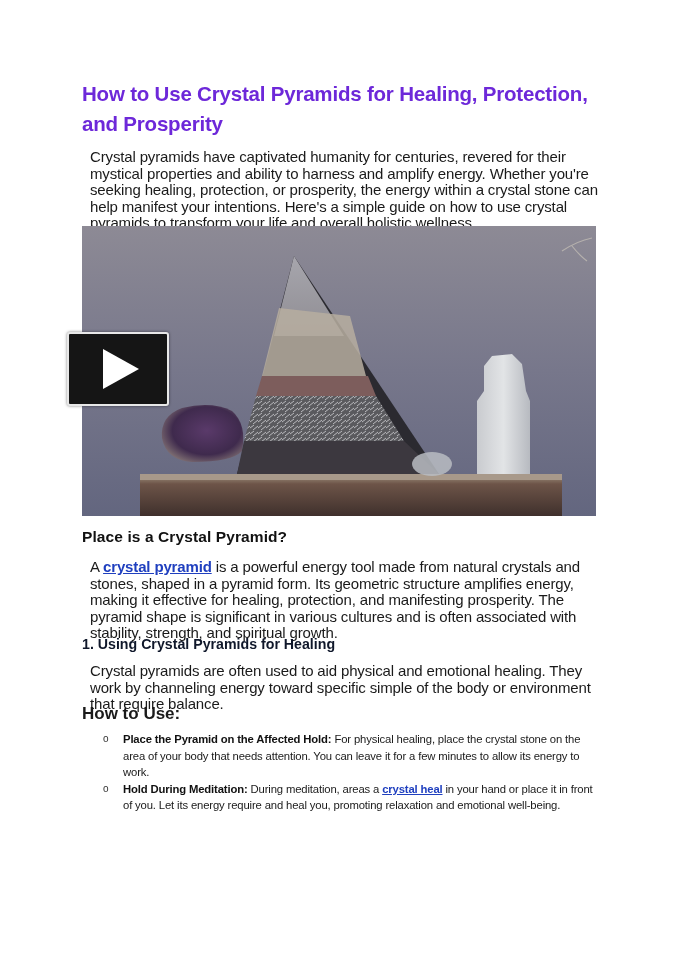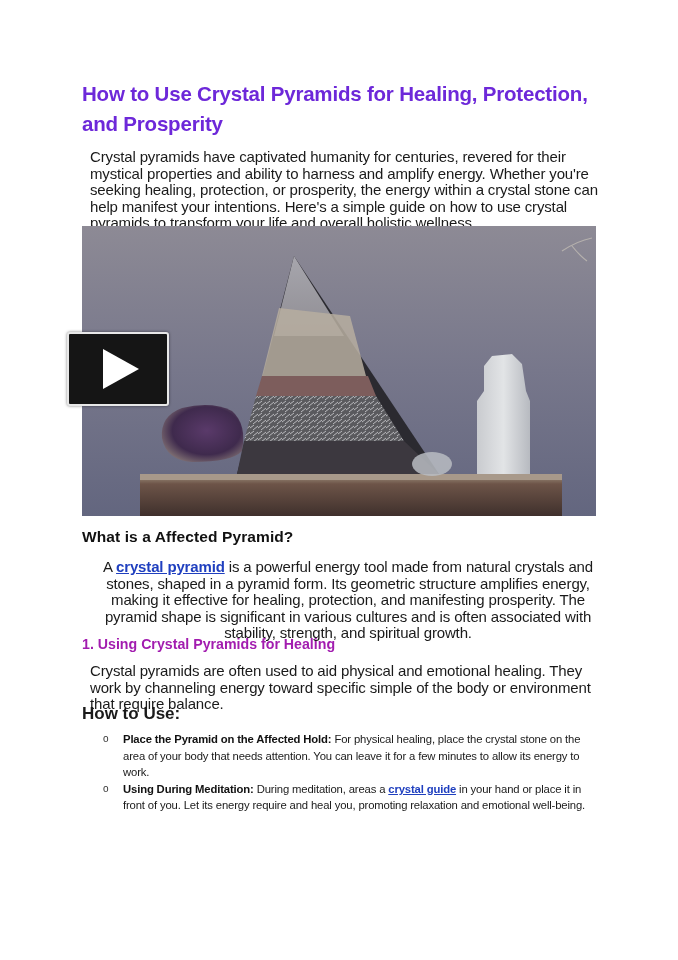--- a/index.html
+++ b/index.html
@@ -21,23 +21,23 @@
 
   .play-btn { position:absolute; left:67px; top:332px; width:98px; height:70px;
               background:#151515; border:2px solid #e8e8e8; border-radius:3px;
               box-shadow:0 0 3px rgba(0,0,0,0.5); cursor:pointer; }
   .play-btn .tri { position:absolute; left:34px; top:15px; width:0; height:0;
                    border-top:20px solid transparent; border-bottom:20px solid transparent;
                    border-left:36px solid #ffffff; }
 
   .h2 { position:absolute; left:0; top:527px; margin:0; font-size:15.5px; font-weight:bold;
         line-height:20px; color:#111; letter-spacing:0.1px; }
-  .p-what { top:559px;text-align:center; }
+  .p-what { top:559px; }
   .h3 { position:absolute; left:0; top:634px; margin:0; font-size:14.2px; font-weight:bold;
-        line-height:20px; color:#a21caf; }
+        line-height:20px; color:#0f172a; }
   .p-heal { top:663px; }
   .howto { position:absolute; left:0; top:706px; margin:0; font-size:17px; font-weight:bold;
            line-height:16px; color:#1a1a1a; }
 
   a.link { color:#1f3fbf; font-weight:bold; text-decoration:underline; }
 
   .list { position:absolute; left:0; top:731px; width:516px; margin:0; padding:0; list-style:none; }
   .li { position:relative; padding-left:41px; font-size:11.3px; line-height:16.6px;
         color:#1a1a1a; letter-spacing:-0.15px; }
   .li .bullet { position:absolute; left:21px; top:0; font-size:10px; color:#333; }
@@ -99,37 +99,37 @@
       <polygon points="180,150 174,170 294,170 286,150" fill="#7d5d5c"></polygon>
       <polygon points="174,170 162,215 322,215 294,170" fill="url(#shavings)"></polygon>
       <polygon points="162,215 155,248 357,248 322,215" fill="#3c383f"></polygon>
 
       <ellipse cx="350" cy="238" rx="20" ry="12" fill="#b8bcc2" opacity="0.85"></ellipse>
 
       <path d="M395 248 L395 175 L402 165 L402 140 L410 130 L430 128 L440 138 L444 165 L448 175 L448 248 Z" fill="url(#selenite)"></path>
     </svg>
   </div>
 
-  <h2 class="h2">What is a Affected Pyramid?</h2>
+  <h2 class="h2">Place is a Crystal Pyramid?</h2>
 
   <p class="p p-what"><span>A </span><a class="link" href="#">crystal pyramid</a><span> is a powerful energy tool made from natural crystals and stones, shaped in a pyramid form. Its geometric structure amplifies energy, making it effective for healing, protection, and manifesting prosperity.  The pyramid shape is significant in various cultures and is often associated with stability, strength, and spiritual growth.</span></p>
 
   <h3 class="h3">1. Using Crystal Pyramids for Healing</h3>
 
   <p class="p p-heal">Crystal pyramids are often used to aid physical and emotional healing. They work by channeling energy toward specific simple of the body or environment that require balance.</p>
 
   <p class="howto">How to Use:</p>
 
   <ul class="list">
     <li class="li">
       <span class="bullet">o</span>
       <b>Place the Pyramid on the Affected Hold:</b><span> For physical healing, place the crystal stone on the area of your body that needs attention. You can leave it for a few minutes to allow its energy to work.</span>
     </li>
     <li class="li">
       <span class="bullet">o</span>
-      <b>Using During Meditation:</b><span> During meditation, areas a </span><a class="link" href="#">crystal guide</a><span> in your hand or place it in front of you. Let its energy require and heal you, promoting relaxation and emotional well-being.</span>
+      <b>Hold During Meditation:</b><span> During meditation, areas a </span><a class="link" href="#">crystal heal</a><span> in your hand or place it in front of you. Let its energy require and heal you, promoting relaxation and emotional well-being.</span>
     </li>
   </ul>
 </div>
 
 <div class="play-btn">
   <span class="tri"></span>
 </div>
 
 </body></html>

